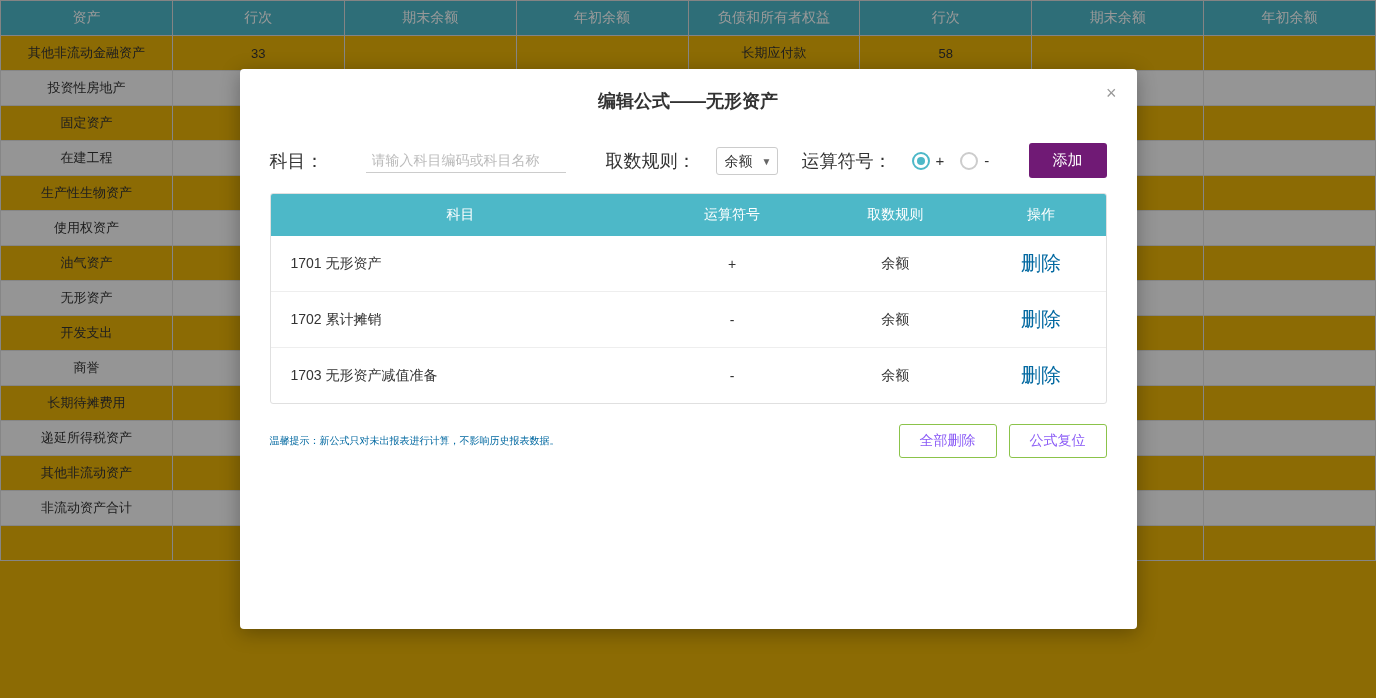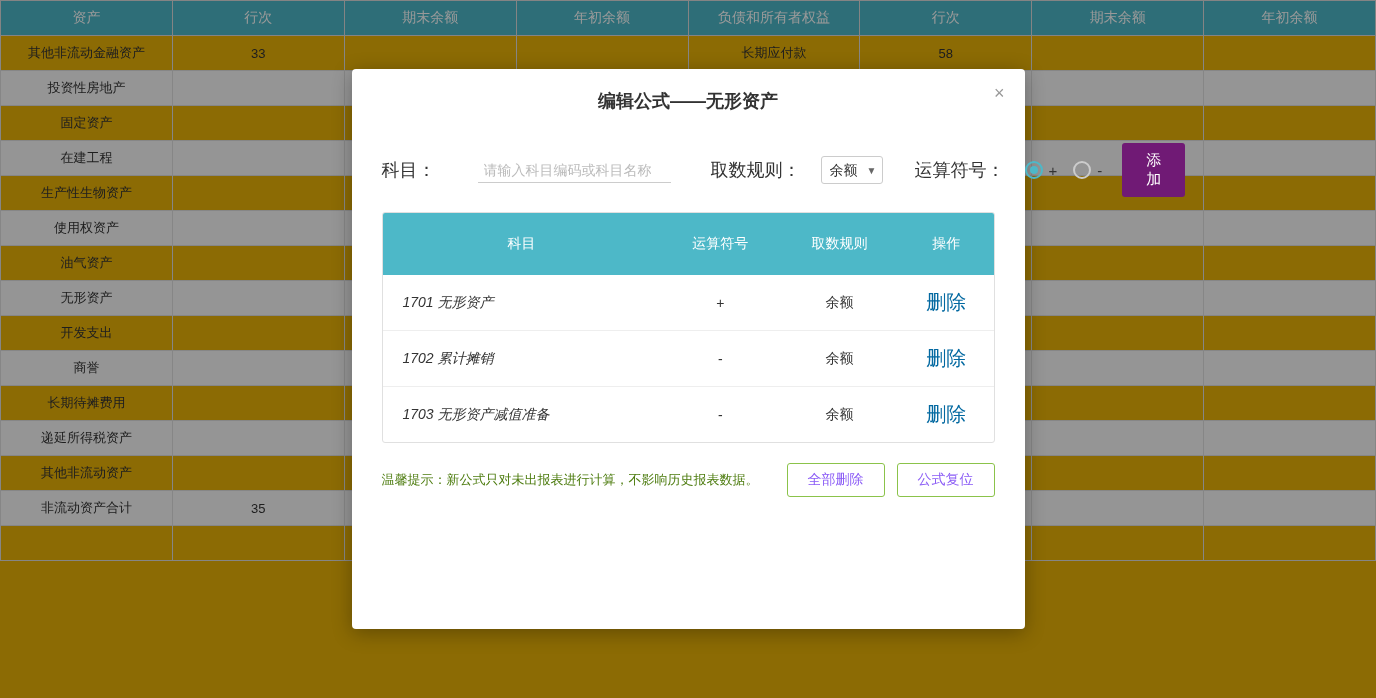--- a/index.html
+++ b/index.html
@@ -58,21 +58,21 @@
       display: flex;
       align-items: center;
       justify-content: center;
       z-index: 10;
     }
 
     
     .modal {
       background: #fff;
       border-radius: 4px;
-      width: 673px;
+      width: 897px;
       min-height: 560px;
       position: relative;
       box-shadow: 0 4px 20px rgba(0,0,0,0.3);
       padding: 0 0 30px 0;
     }
 
     .modal-header {
       padding: 20px 30px 15px 30px;
       text-align: center;
       font-size: 18px;
@@ -217,63 +217,62 @@
     }
 
     .data-table table {
       width: 100%;
       border-collapse: collapse;
     }
 
     .data-table thead th {
       background: #4db8c8;
       color: #fff;
-      padding: 22px 10px;
+      padding: 12px 10px;
       text-align: center;
       font-weight: normal;
       font-size: 14px;
     }
 
     .data-table tbody td {
       padding: 14px 10px;
       text-align: center;
       border-bottom: 1px solid #eeeeee;
       font-size: 14px;
       color: #333;
     }
 
     .data-table tbody tr:last-child td {
       border-bottom: none;
     }
 
     .data-table tbody td:first-child {
       text-align: left;
       padding-left: 20px;
-      font-style: italic;
     }
 
     .btn-delete {
       background: none;
       border: none;
       color: #0369a1;
       cursor: pointer;
       font-size: 20px;
     }
 
     
     .modal-footer {
       display: flex;
       align-items: center;
       justify-content: space-between;
       padding: 20px 30px 10px 30px;
     }
 
     .footer-tip {
-      color: #4d7c0f;
-      font-size: 13px;
+      color: #0369a1;
+      font-size: 10px;
     }
 
     .footer-actions {
       display: flex;
       gap: 12px;
     }
 
     .btn-outline {
       background: #fff;
       border: 1px solid #8bc34a;
@@ -468,21 +467,21 @@
       <span class="form-label">科目：</span>
       <input class="form-input" type="text" placeholder="请输入科目编码或科目名称" style="">
 
       <span class="form-label" style="margin-left:20px;">取数规则：</span>
       <div class="select-wrapper">
         <select class="form-select">
           <option>余额</option>
         </select>
       </div>
 
-      <span class="form-label" style="margin-left:12px;text-align:center;">运算符号：</span>
+      <span class="form-label" style="margin-left:4px;text-align:center;">运算符号：</span>
       <div class="radio-group">
         <div class="radio-item">
           <div class="radio-circle checked"></div>
           <span class="radio-label">+</span>
         </div>
         <div class="radio-item">
           <div class="radio-circle unchecked"></div>
           <span class="radio-label">-</span>
         </div>
       </div>

